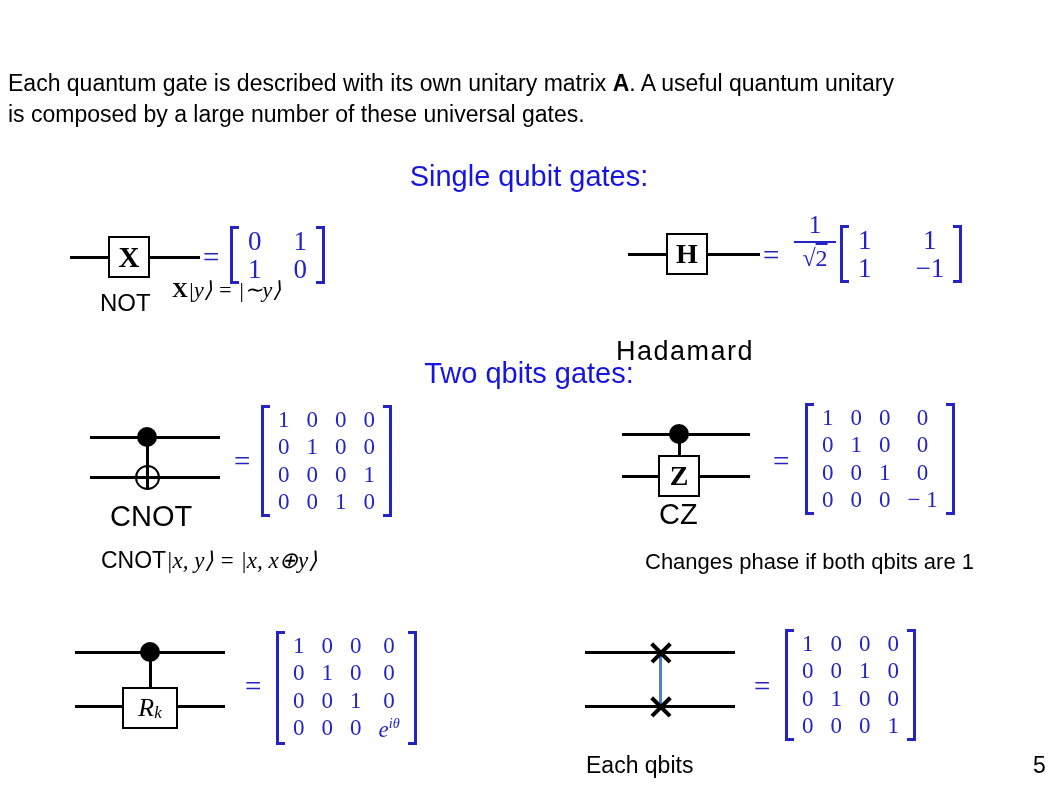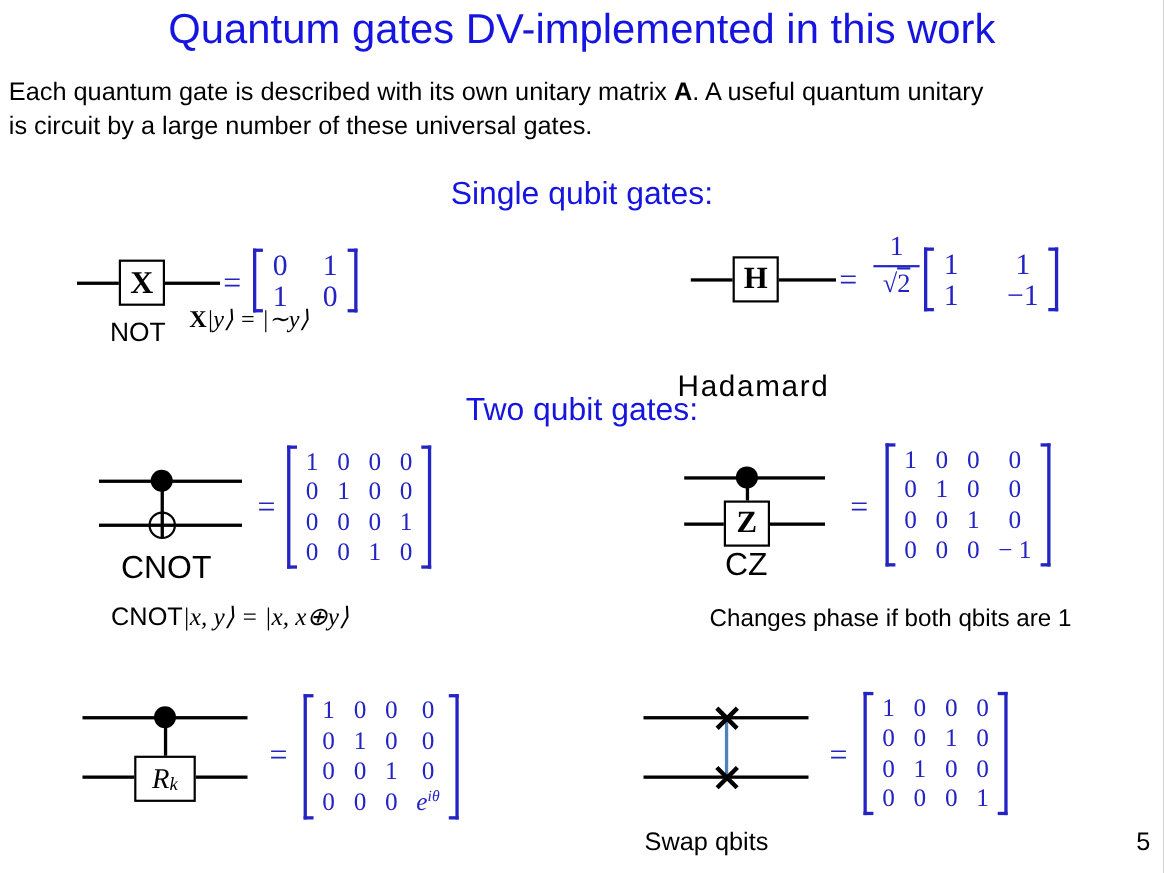--- a/index.html
+++ b/index.html
@@ -82,28 +82,27 @@
   .fop-sans { font-family:"Liberation Sans", sans-serif; }
   .frest { font-style:italic; }
 
   .hadamard-name { letter-spacing:1.5px;margin-top:48px; }
 </style>
 </head>
 <body>
 
 <div class="slide" style="--heading: #1515df; --math: #2424c4; --swap_line: #4f81bd;">
 
-  <div class="title">Quantum gates DV-implemented in this work</div>
   <div class="intro">
     <div><span>Each quantum gate is described with its own unitary matrix </span><b>A</b><span>. A useful quantum unitary</span></div>
-    <div>is circuit by a large number of these universal gates.</div>
+    <div>is composed by a large number of these universal gates.</div>
   </div>
 
   <div class="heading" style="top:160px">Single qubit gates:</div>
-  <div class="heading" style="top:357px">Two qubit gates:</div>
+  <div class="heading" style="top:357px">Two qbits gates:</div>
 
   <div class="wire" style="left:70px; top:256px; width:130px;"></div>
   <div class="gatebox" style="left:108px; top:236px; width:42px; height:42px; font-size:29px;">
       <span>X</span>
     </div>
   <div class="eq" style="left:203px; top:243px;">=</div>
   <div class="matrix m2" style="left:230px; top:226px;">
     <div class="bl"></div>
     <div class="mgrid" style="grid-template-columns: repeat(2, auto);">
         <span class="mcell">0</span>
@@ -255,17 +254,17 @@
         <span class="mcell">1</span>
         <span class="mcell">0</span>
         <span class="mcell">0</span>
         <span class="mcell">0</span>
         <span class="mcell">0</span>
         <span class="mcell">0</span>
         <span class="mcell">1</span>
       </div>
     <div class="br"></div>
   </div>
-  <div class="glabel" style="left:586px; top:752px; font-size:23px;">Swap qbits</div>
+  <div class="glabel" style="left:586px; top:752px; font-size:23px;">Each qbits</div>
 
   <div class="pagenum" style="left:1033px; top:752px;">5</div>
 
 </div>
 
 </body></html>

